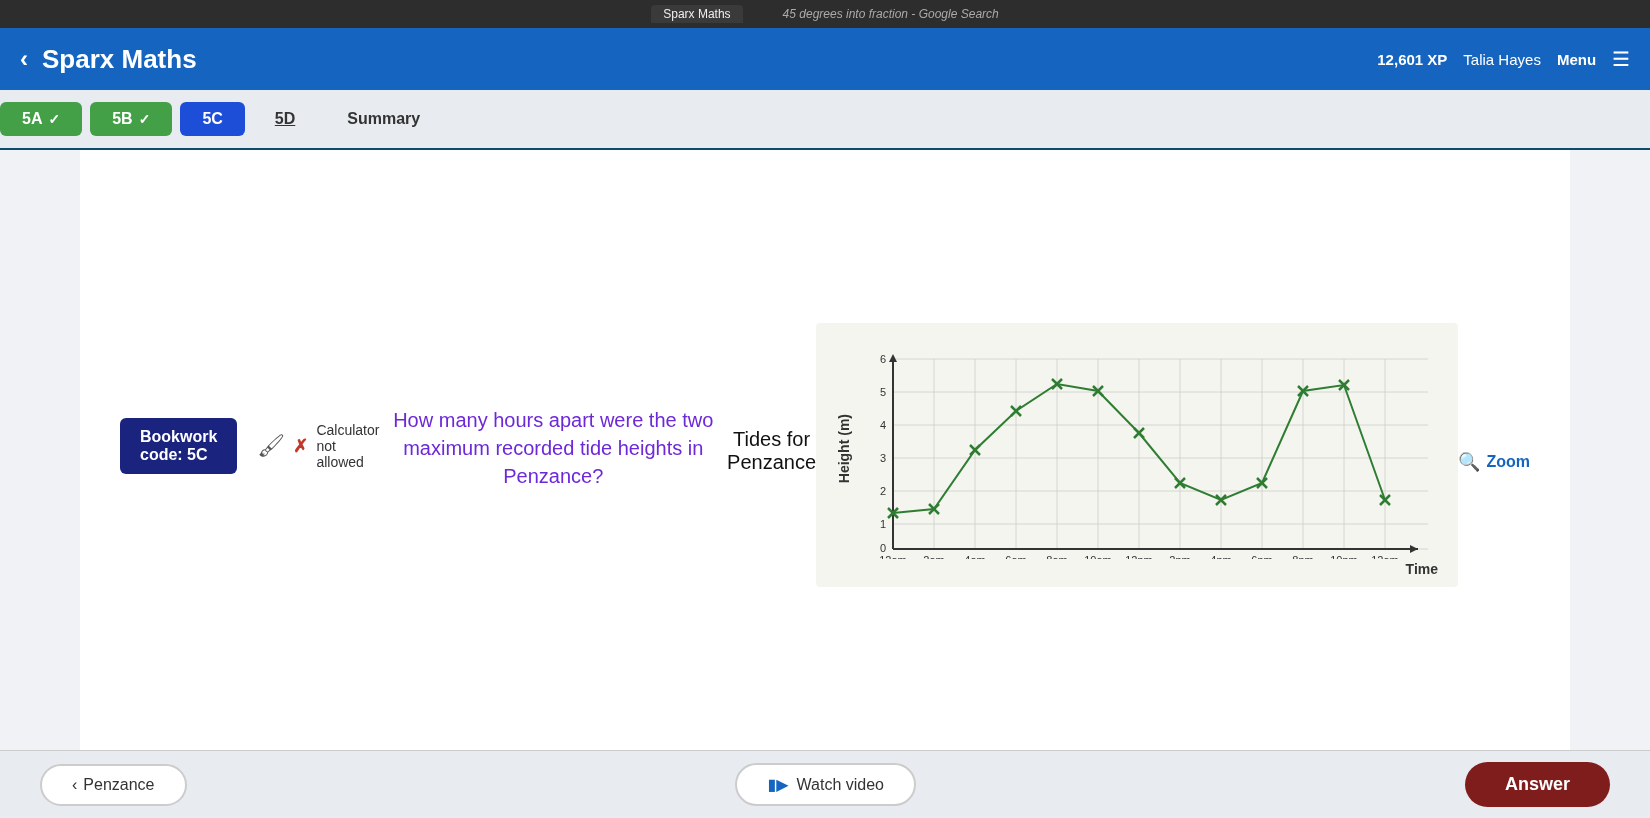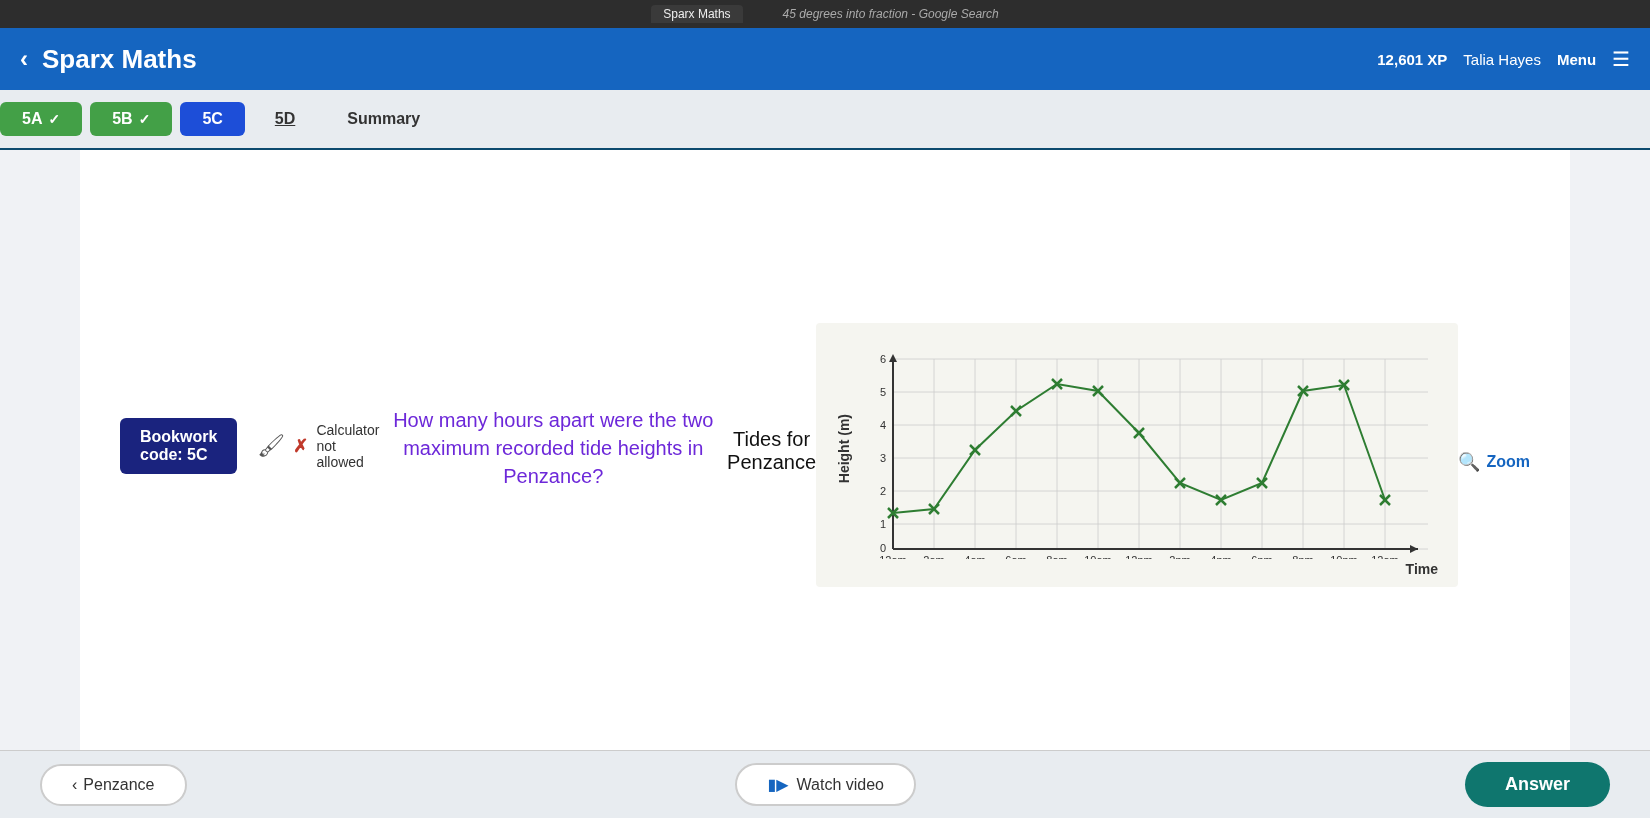--- a/index.html
+++ b/index.html
@@ -286,21 +286,21 @@
       padding: 10px 30px;
       font-size: 16px;
       cursor: pointer;
       color: #333;
       display: flex;
       align-items: center;
       gap: 8px;
     }
 
     .answer-btn {
-      background: #0f766e;
+      background: #7f1d1d;
       color: white;
       border: none;
       border-radius: 30px;
       padding: 12px 40px;
       font-size: 18px;
       font-weight: bold;
       cursor: pointer;
     }
 
     .video-icon {

